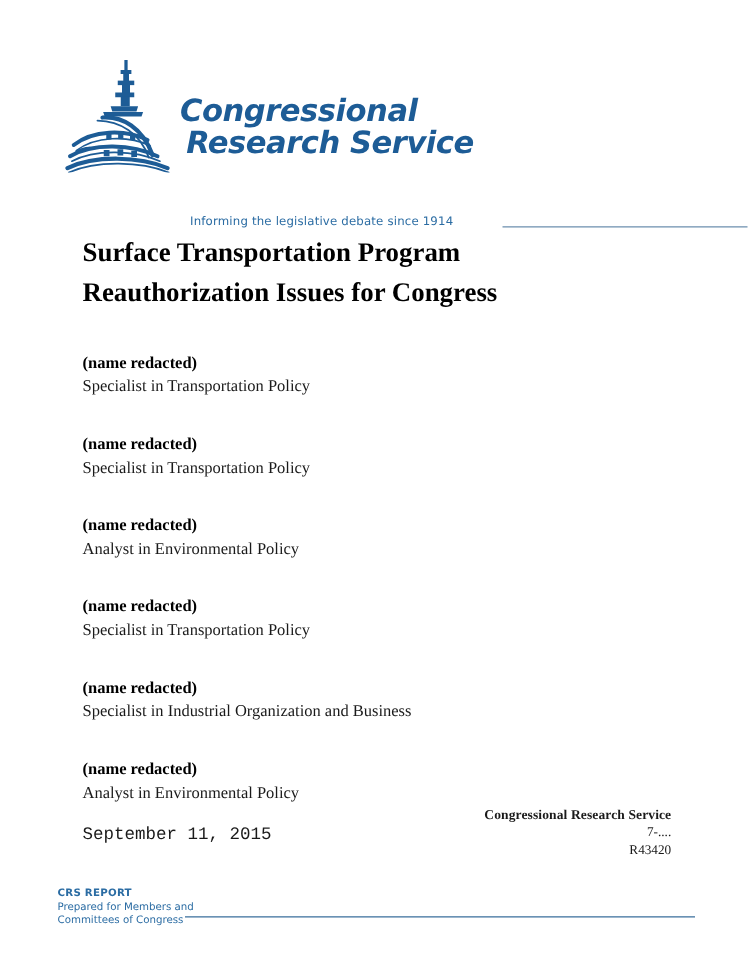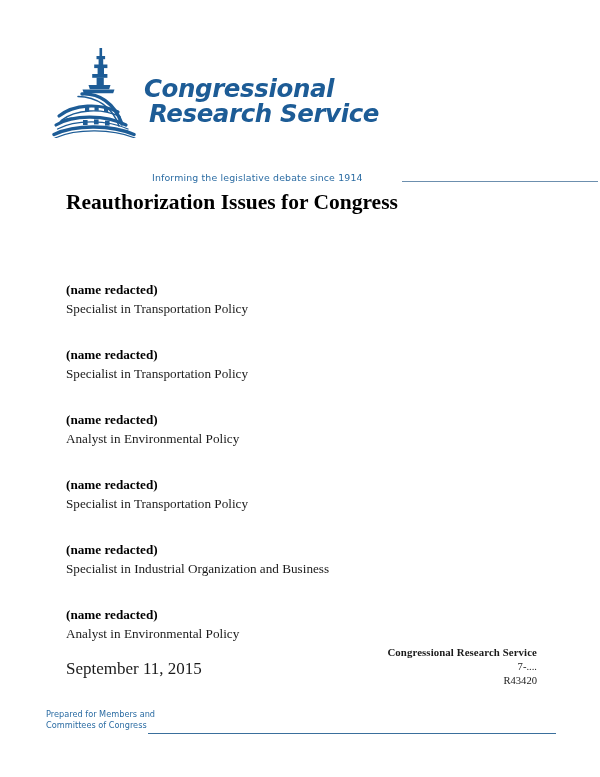--- a/index.html
+++ b/index.html
@@ -108,22 +108,22 @@
     line-height: 18px;
     color: #000000;
   }
   .author-role {
     font-family: "Liberation Serif", serif;
     font-size: 13.2px;
     line-height: 19px;
     color: #1a1a1a;
   }
   .doc-date {
-    font-family: Liberation Serif, serif;
-    font-size: 17px;
+    font-family: Liberation Mono, monospace;
+    font-size: 14px;
     line-height: 19px;
     color: #1a1a1a;
     margin-top: 6px;
   }
 
   
   .contact-block {
     position: absolute;
     right: 63px;
     top: 645px;
@@ -221,20 +221,21 @@
     <div class="wordmark">
       <div class="wordmark-line">Congressional</div>
       <div class="wordmark-line second">Research Service</div>
     </div>
 
     <div class="tagline">Informing the legislative debate since 1914</div>
     <div class="masthead-rule"></div>
   </div>
 
   <h1 class="doc-title">
+    <span class="tline">Surface Transportation Program</span>
     <span class="tline">Reauthorization Issues for Congress</span>
   </h1>
 
   <div class="authors">
 
     <div class="author-block">
       <div class="author-name">(name redacted)</div>
       <div class="author-role">Specialist in Transportation Policy</div>
     </div>
 
@@ -266,18 +267,19 @@
     <div class="doc-date">September 11, 2015</div>
   </div>
 
   <div class="contact-block">
     <div class="org">Congressional Research Service</div>
     <div>7-....</div>
     <div>R43420</div>
   </div>
 
   <div class="footer">
+    <div class="footer-text strong">CRS REPORT</div>
     <div class="footer-text">Prepared for Members and</div>
     <div class="footer-text">Committees of Congress</div>
     <div class="footer-rule"></div>
   </div>
 
 </div>
 
 </body></html>

